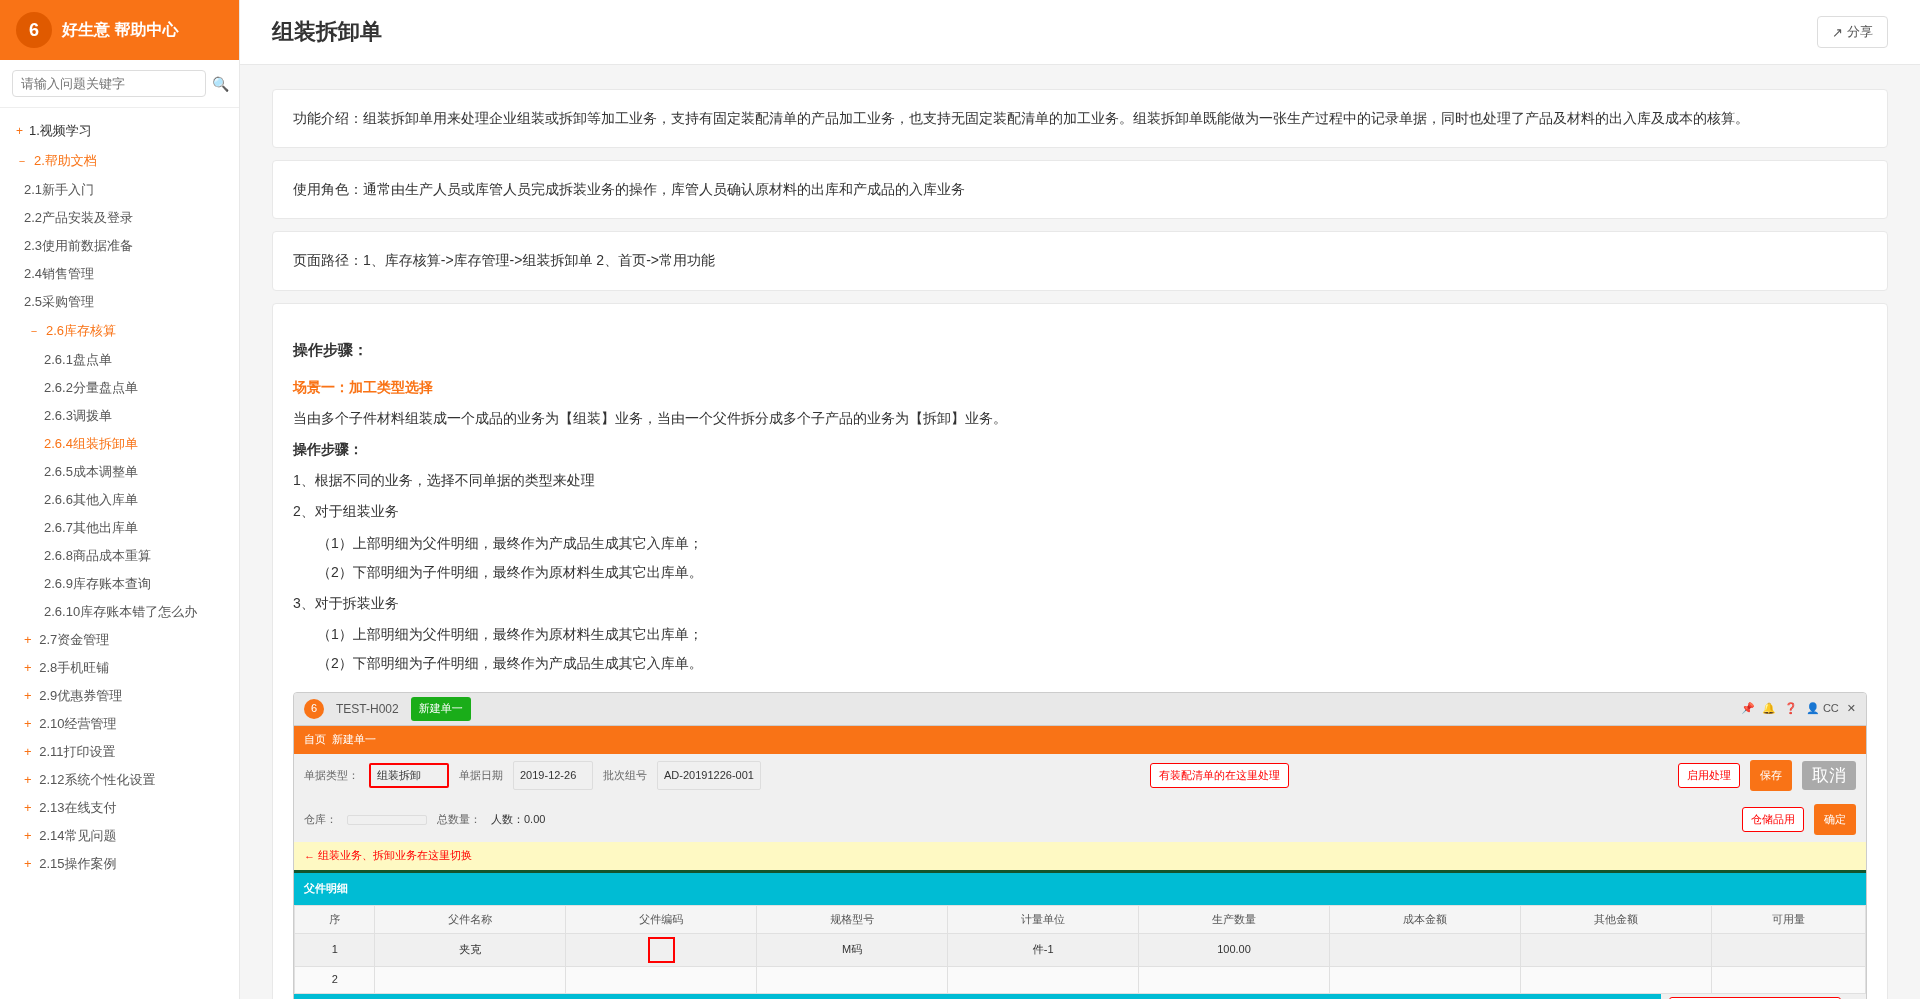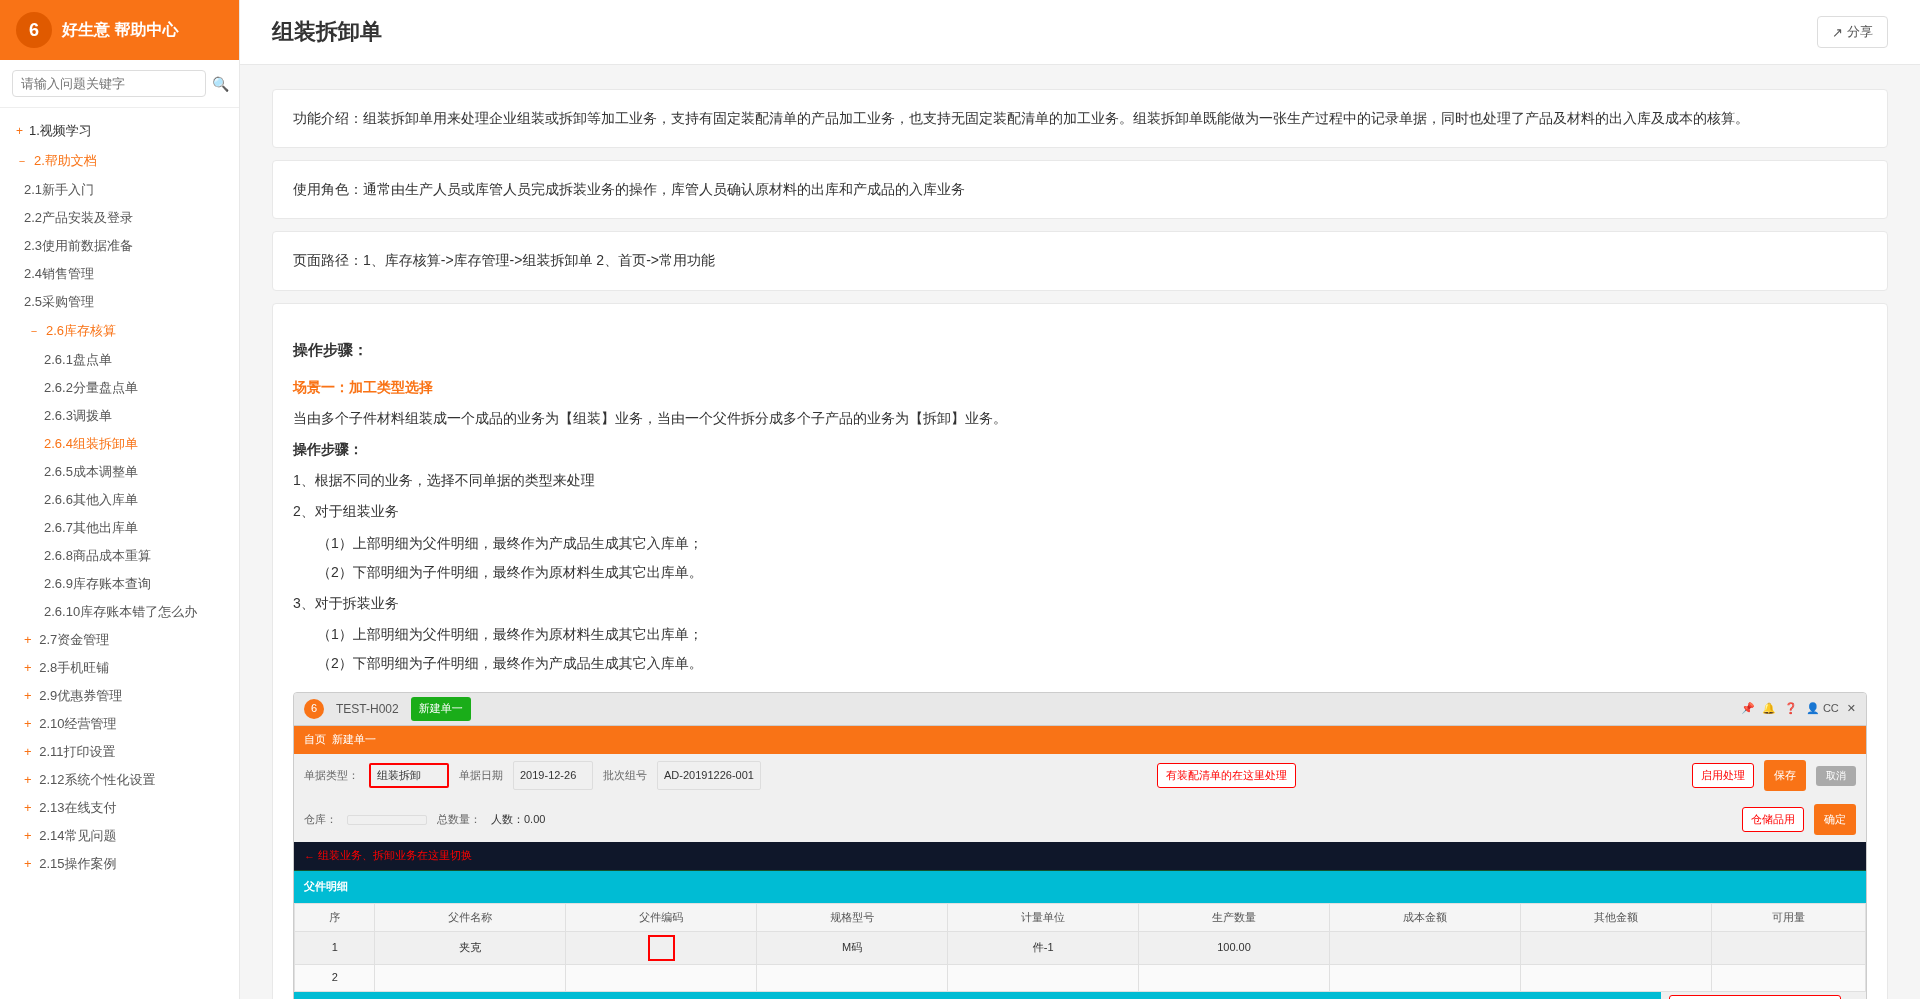--- a/index.html
+++ b/index.html
@@ -188,21 +188,21 @@
       padding: 8px 10px;
       font-size: 11px;
       cursor: pointer;
     }
     .gray-btn {
       background: #aaa;
       color: #fff;
       border: none;
       border-radius: 3px;
       padding: 3px 10px;
-      font-size: 10px;
+      font-size: 17px;
       cursor: pointer;
     }
     .screenshot-table {
       width: 100%;
       border-collapse: collapse;
       font-size: 11px;
     }
     .screenshot-table th {
       background: #f5f5f5;
       border: 1px solid #e0e0e0;
@@ -423,21 +423,21 @@
         <div class="screenshot-form-row">
           <span class="form-label">仓库：</span>
           <span class="form-input"></span>
           <span class="form-label">总数量：</span>
           <span>人数：0.00</span>
           <div style="flex:1;"></div>
           <span style="color:#f00;border:1px solid #f00;padding:2px 8px;border-radius:3px;font-size:11px;background:#fff;">仓储品用</span>
           <button class="orange-btn">确定</button>
         </div>
 
-        <div style="background:#0f172a;padding:4px 10px;font-size:11px;color:#f00;border-bottom:1px solid #14532d;">
+        <div style="background:#fef9c3;padding:4px 10px;font-size:11px;color:#f00;border-bottom:3px solid #14532d;">
           <span>← 组装业务、拆卸业务在这里切换</span>
         </div>
 
         <div class="teal-header">父件明细</div>
 
         <table class="screenshot-table">
           <thead>
             <tr>
               <th>序</th>
               <th>父件名称</th>

